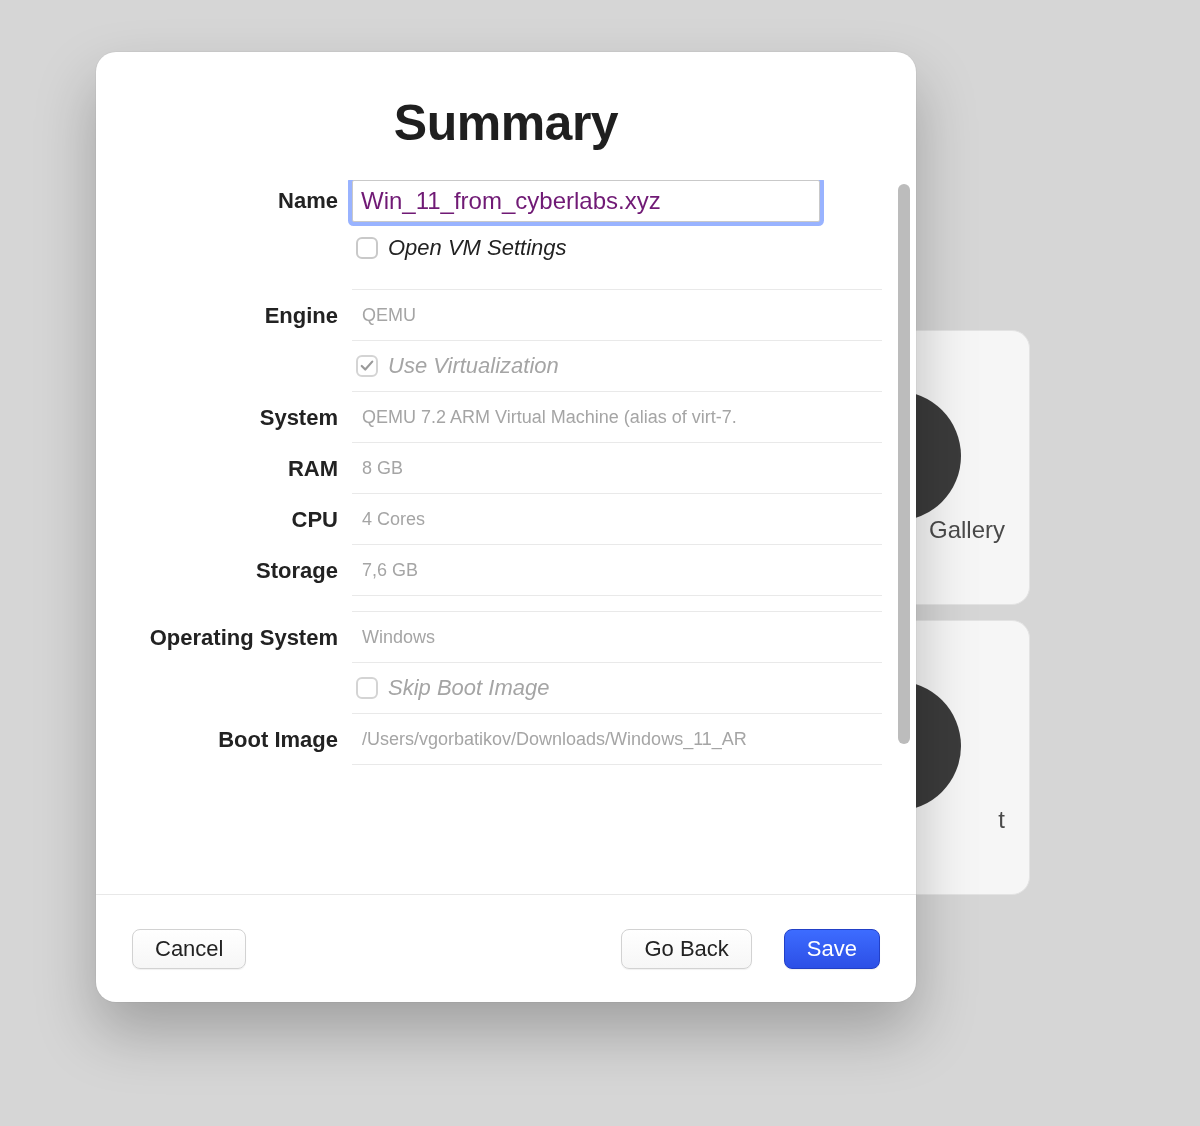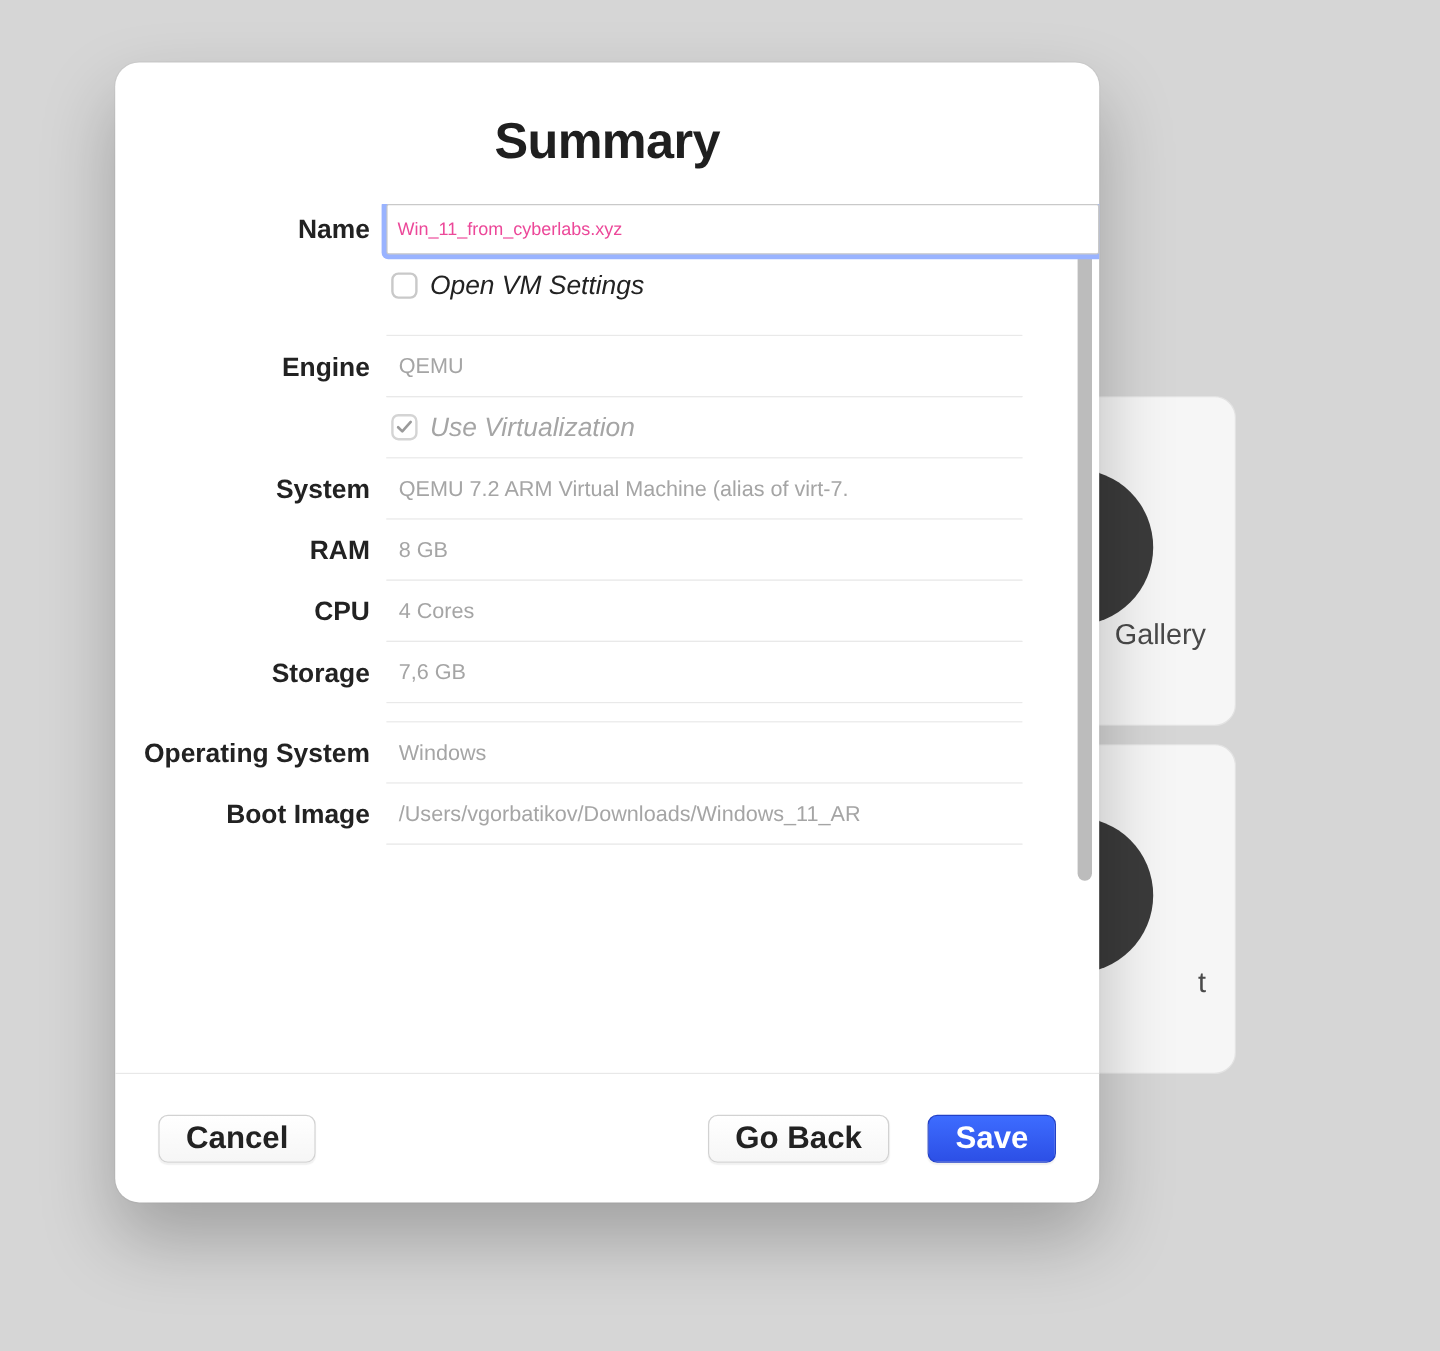--- a/index.html
+++ b/index.html
@@ -47,21 +47,21 @@
     height: 950px;
     background: #ffffff;
     border-radius: 20px;
     box-shadow: 0 30px 60px rgba(0,0,0,0.25), 0 0 0 1px rgba(0,0,0,0.03);
     display: flex;
     flex-direction: column;
   }
 
   .sheet h1 {
     text-align: center;
-    font-size: 42px;
+    font-size: 50px;
     font-weight: 700;
     color: #1f1f1f;
     margin-top: 42px;
     margin-bottom: 28px;
     letter-spacing: -0.5px;
   }
 
   .form-scroll {
     position: relative;
     flex: 1;
@@ -109,24 +109,24 @@
     color: #a5a5a5;
     background: #fff;
     margin-top: -1px; 
     width: 530px;
     overflow: hidden;
     white-space: nowrap;
   }
 
   
   .name-input {
-    width: 594px;
+    width: 468px;
     height: 42px;
-    font-size: 15px;
-    color: #ec4899;
+    font-size: 24px;
+    color: #701a75;
     padding: 2px 8px;
     border: 1px solid #c9c9c9;
     border-radius: 2px;
     outline: none;
     box-shadow: 0 0 0 4px #99b3ff;
     background: #fff;
   }
 
   
   .chk {
@@ -165,30 +165,29 @@
 
   
   .footer {
     border-top: 1px solid #e8e8e8;
     height: 108px;
     display: flex;
     align-items: center;
     padding: 0 36px;
   }
   .btn {
-    font-size: 26px;
+    font-size: 22px;
     height: 40px;
     padding: 0 22px;
     border-radius: 8px;
     border: 1px solid #d2d2d2;
     background: linear-gradient(#ffffff, #f6f6f6);
     color: #222;
     cursor: pointer;
     box-shadow: 0 1px 1px rgba(0,0,0,0.06);
-    font-weight: bold;
   }
   .btn + .btn { margin-left: 32px; }
   .btn.primary {
     background: linear-gradient(#3d6cff, #2c4fe6);
     border: 1px solid #2240c7;
     color: #fff;
   }
   .spacer-flex { flex: 1; }
 
 </style>
@@ -293,20 +292,31 @@
             <td></td>
           </tr>
 
       <tr>
         <td class="label">Operating System</td>
         <td class="field">
           <div class="cell">Windows</div>
         </td>
       </tr>
 
+      <tr>
+        <td class="label"></td>
+        <td class="field">
+          <div class="chk-row bordered">
+            <span class="chk disabled">
+              
+            </span>
+            <span class="chk-label disabled">Skip Boot Image</span>
+          </div>
+        </td>
+      </tr>
 
       <tr>
         <td class="label">Boot Image</td>
         <td class="field">
           <div class="cell">/Users/vgorbatikov/Downloads/Windows_11_AR</div>
         </td>
       </tr>
 
       <tr>
         <td class="label"></td>

